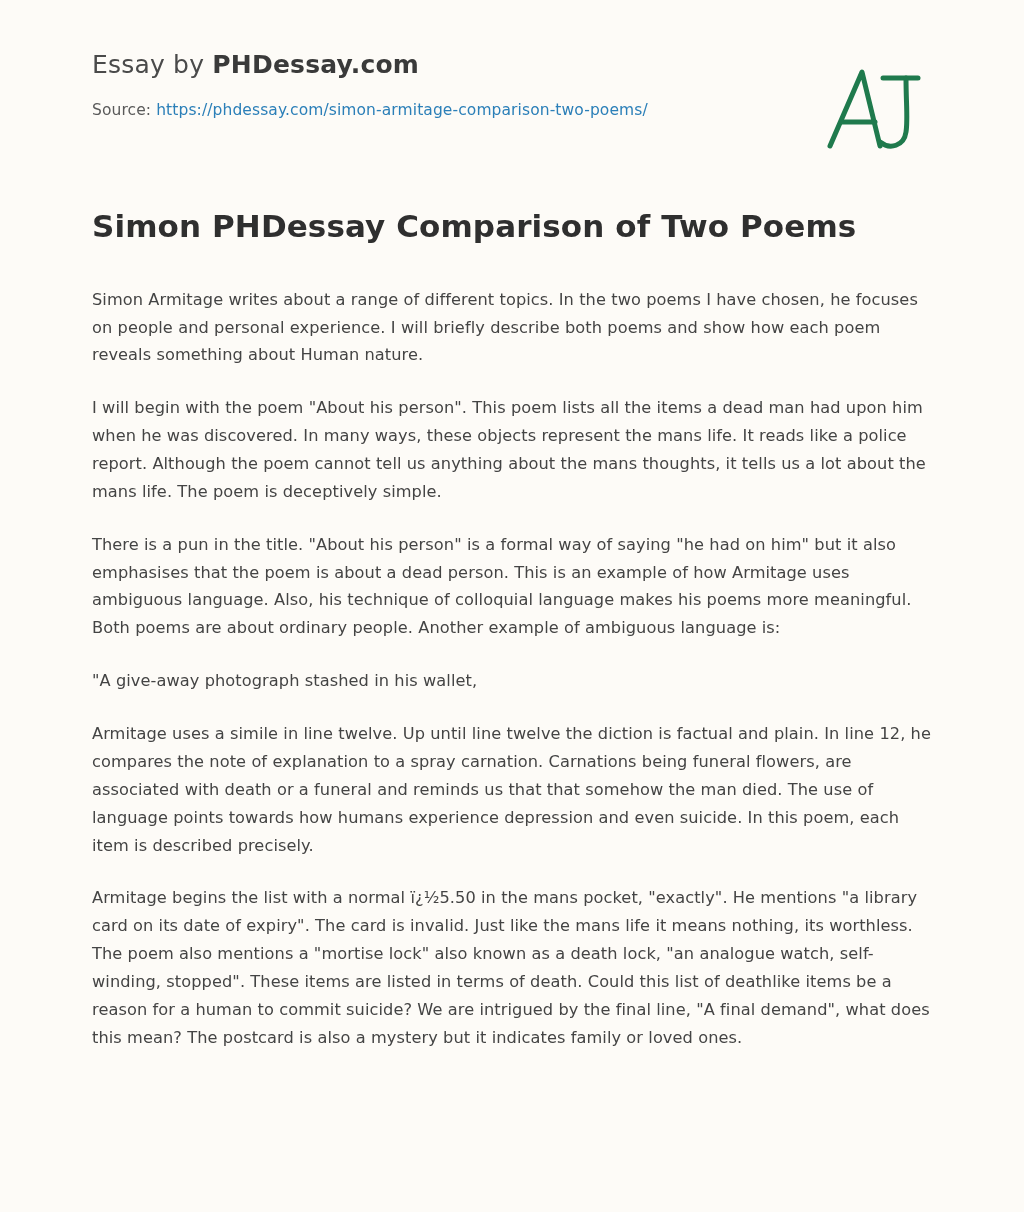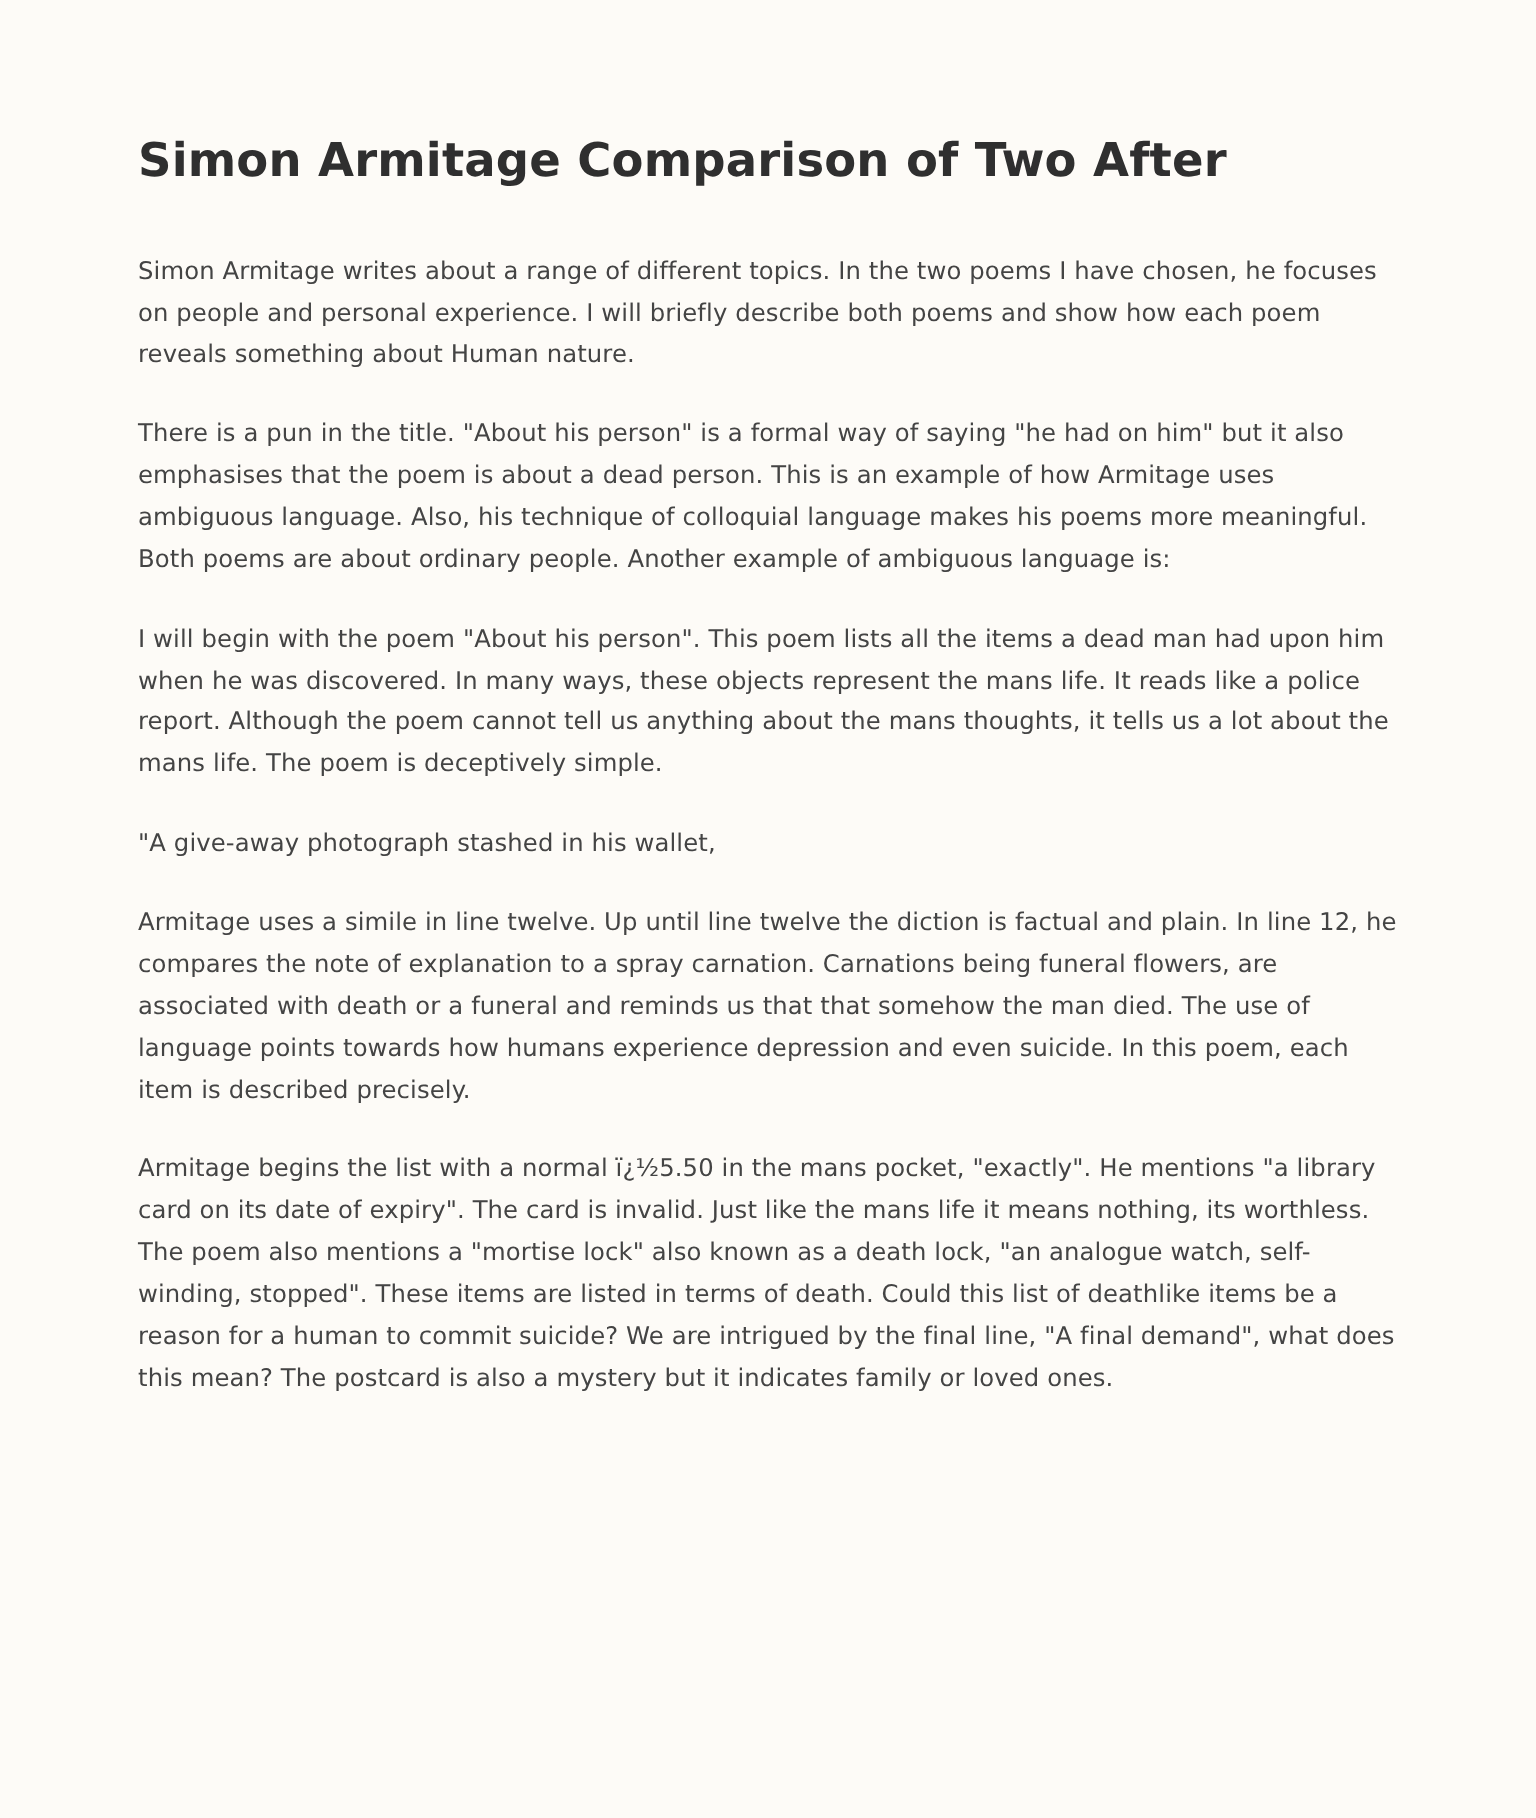--- a/index.html
+++ b/index.html
@@ -81,26 +81,41 @@
   }
   .article p.quote-line {
     margin-bottom: 25px;
   }
 </style>
 </head>
 <body>
 
 <div class="page">
 
+  <div class="header">
+    <div class="brand"><span>Essay by </span><span class="brand-strong">PHDessay.com</span></div>
+    <div class="source-line"><span class="source-label">Source: </span><a class="source-url" href="#">https://phdessay.com/simon-armitage-comparison-two-poems/</a></div>
 
-  <h1 class="title">Simon Armitage  Comparison of Two After</h1>
+    <div class="logo">
+      <svg width="110" height="95" viewBox="0 0 110 95" xmlns="http://www.w3.org/2000/svg">
+        <g fill="none" stroke="#1f7a4d" stroke-width="5" stroke-linecap="round" stroke-linejoin="round">
+          <path d="M8 84 L40 10 L58 84"></path>
+          <path d="M20 60 L53 60"></path>
+          <path d="M61 16 L96 16"></path>
+          <path d="M84 16 C84 40 86 58 84 70 C82 84 68 88 58 80"></path>
+        </g>
+      </svg>
+    </div>
+  </div>
+
+  <h1 class="title">Simon PHDessay  Comparison of Two Poems</h1>
 
   <div class="article">
     <p>Simon Armitage writes about a range of different topics. In the two poems I have chosen, he focuses on people and personal experience. I will briefly describe both poems and show how each poem reveals something about Human nature.</p>
+    <p>I will begin with the poem "About his person". This poem lists all the items a dead man had upon him when he was discovered. In many ways, these objects represent the mans life. It reads like a police report. Although the poem cannot tell us anything about the mans thoughts, it tells us a lot about the mans life. The poem is deceptively simple.</p>
     <p>There is a pun in the title. "About his person" is a formal way of saying "he had on him" but it also emphasises that the poem is about a dead person. This is an example of how Armitage uses ambiguous language. Also, his technique of colloquial language makes his poems more meaningful. Both poems are about ordinary people. Another example of ambiguous language is:</p>
-    <p>I will begin with the poem "About his person". This poem lists all the items a dead man had upon him when he was discovered. In many ways, these objects represent the mans life. It reads like a police report. Although the poem cannot tell us anything about the mans thoughts, it tells us a lot about the mans life. The poem is deceptively simple.</p>
     <p class="quote-line">"A give-away photograph stashed in his wallet,</p>
     <p>Armitage uses a simile in line twelve. Up until line twelve the diction is factual and plain. In line 12, he compares the note of explanation to a spray carnation. Carnations being funeral flowers, are associated with death or a funeral and reminds us that that somehow the man died. The use of language points towards how humans experience depression and even suicide. In this poem, each item is described precisely.</p>
     <p>Armitage begins the list with a normal ï¿½5.50 in the mans pocket, "exactly". He mentions "a library card on its date of expiry". The card is invalid. Just like the mans life it means nothing, its worthless. The poem also mentions a "mortise lock" also known as a death lock, "an analogue watch, self-winding, stopped". These items are listed in terms of death. Could this list of deathlike items be a reason for a human to commit suicide? We are intrigued by the final line, "A final demand", what does this mean? The postcard is also a mystery but it indicates family or loved ones.</p>
 
   </div>
 
 </div>
 
 </body></html>

